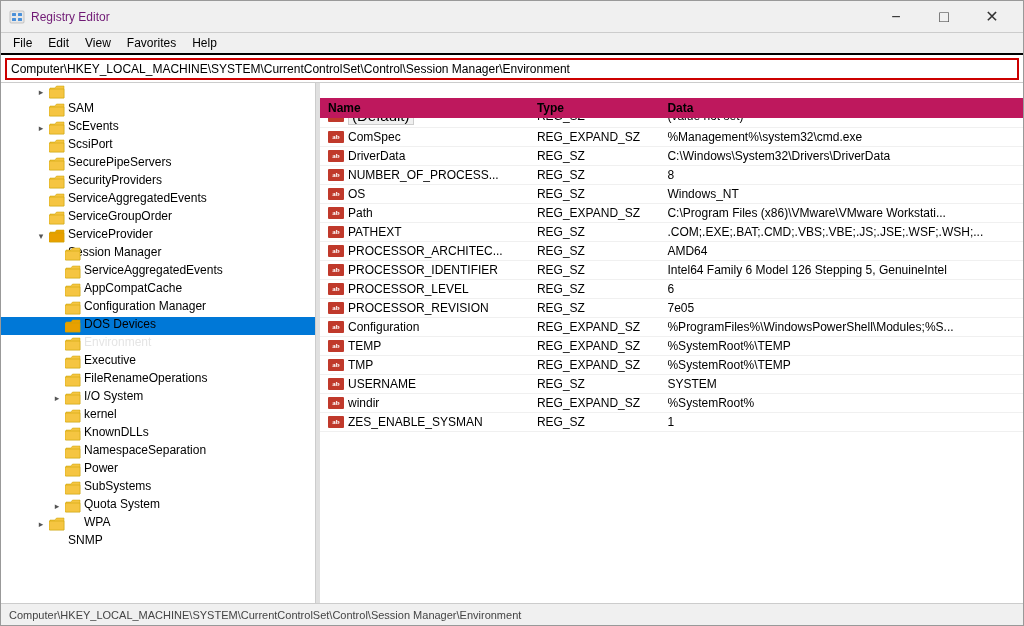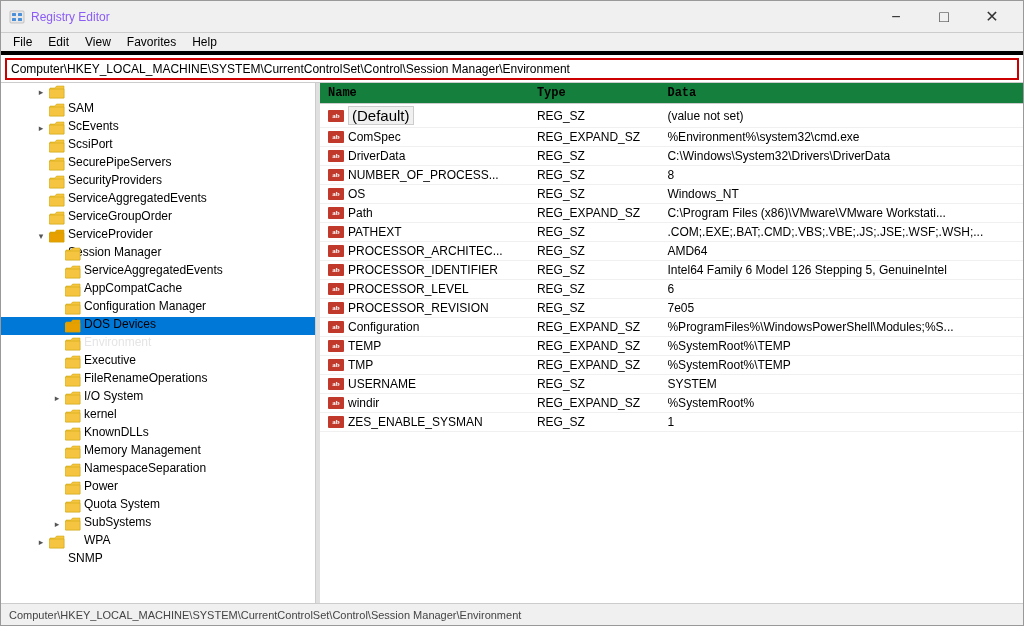--- a/index.html
+++ b/index.html
@@ -32,21 +32,21 @@
       display: flex;
       align-items: center;
       gap: 6px;
     }
     .title-icon {
       width: 16px;
       height: 16px;
     }
     .title-text {
       font-size: 12px;
-      color: #8b5cf6;
+      color: #701a75;
     }
     .title-controls {
       display: flex;
       gap: 2px;
     }
     .title-btn {
       width: 46px;
       height: 28px;
       background: transparent;
       border: none;
@@ -55,21 +55,21 @@
       display: flex;
       align-items: center;
       justify-content: center;
       color: #333;
     }
     .menu-bar {
       height: 22px;
       display: flex;
       align-items: center;
       padding: 0 4px;
-      border-bottom: 4px solid #000000;
+      border-bottom: 2px solid #000000;
       background: #f0f0f0;
     }
     .menu-item {
       padding: 2px 8px;
       cursor: pointer;
       font-size: 12px;
       color: #000;
     }
     .address-bar {
       height: 28px;
@@ -138,30 +138,29 @@
       flex: 1;
       overflow-y: auto;
       overflow-x: auto;
       background: #fff;
     }
     .detail-table {
       width: 100%;
       border-collapse: collapse;
     }
     .detail-table th {
-      background: #15803d;
+      background: #be185d;
       border-bottom: 1px solid #ccc;
       padding: 3px 8px;
       text-align: left;
       font-weight: 600;
       font-size: 12px;
       position: sticky;
-      top: 0;
+      top: 15px;
       white-space: nowrap;
-      font-family: Liberation Mono, monospace;
     }
     .detail-table td {
       padding: 2px 8px;
       font-size: 12px;
       border-bottom: 1px solid #f0f0f0;
       white-space: nowrap;
     }
     .reg-icon {
       display: inline-block;
       width: 16px;
@@ -409,57 +408,48 @@
   </svg></span>
           <span class="tree-label">KnownDLLs</span>
         </div>
         <div class="tree-item">
           <span class="tree-indent" style="width: 48px; display: inline-block;"></span>
           <span class="expand-btn"></span>
           <span class="folder-icon"><svg viewBox="0 0 16 14" xmlns="http://www.w3.org/2000/svg">
     <path d="M1,3 L6,3 L7.5,1 L15,1 L15,13 L1,13 Z" fill="#f5c542" stroke="#c8a000" stroke-width="0.5"></path>
     <path d="M0,4 L15,4 L15,13 L0,13 Z" fill="#f5c542" stroke="#c8a000" stroke-width="0.5"></path>
   </svg></span>
-          <span class="tree-label">Memory Management</span>
-        </div>
-        <div class="tree-item">
-          <span class="tree-indent" style="width: 48px; display: inline-block;"></span>
-          <span class="expand-btn"></span>
-          <span class="folder-icon"><svg viewBox="0 0 16 14" xmlns="http://www.w3.org/2000/svg">
-    <path d="M1,3 L6,3 L7.5,1 L15,1 L15,13 L1,13 Z" fill="#f5c542" stroke="#c8a000" stroke-width="0.5"></path>
-    <path d="M0,4 L15,4 L15,13 L0,13 Z" fill="#f5c542" stroke="#c8a000" stroke-width="0.5"></path>
-  </svg></span>
           <span class="tree-label">NamespaceSeparation</span>
         </div>
         <div class="tree-item">
           <span class="tree-indent" style="width: 48px; display: inline-block;"></span>
           <span class="expand-btn"></span>
           <span class="folder-icon"><svg viewBox="0 0 16 14" xmlns="http://www.w3.org/2000/svg">
     <path d="M1,3 L6,3 L7.5,1 L15,1 L15,13 L1,13 Z" fill="#f5c542" stroke="#c8a000" stroke-width="0.5"></path>
     <path d="M0,4 L15,4 L15,13 L0,13 Z" fill="#f5c542" stroke="#c8a000" stroke-width="0.5"></path>
   </svg></span>
           <span class="tree-label">Power</span>
         </div>
         <div class="tree-item">
           <span class="tree-indent" style="width: 48px; display: inline-block;"></span>
           <span class="expand-btn"></span>
           <span class="folder-icon"><svg viewBox="0 0 16 14" xmlns="http://www.w3.org/2000/svg">
     <path d="M1,3 L6,3 L7.5,1 L15,1 L15,13 L1,13 Z" fill="#f5c542" stroke="#c8a000" stroke-width="0.5"></path>
     <path d="M0,4 L15,4 L15,13 L0,13 Z" fill="#f5c542" stroke="#c8a000" stroke-width="0.5"></path>
   </svg></span>
+          <span class="tree-label">SubSystems</span>
+        </div>
+        <div class="tree-item">
+          <span class="tree-indent" style="width: 48px; display: inline-block;"></span>
+          <span class="expand-btn"></span>
+          <span class="folder-icon"><svg viewBox="0 0 16 14" xmlns="http://www.w3.org/2000/svg">
+    <path d="M1,3 L6,3 L7.5,1 L15,1 L15,13 L1,13 Z" fill="#f5c542" stroke="#c8a000" stroke-width="0.5"></path>
+    <path d="M0,4 L15,4 L15,13 L0,13 Z" fill="#f5c542" stroke="#c8a000" stroke-width="0.5"></path>
+  </svg></span>
           <span class="tree-label">Quota System</span>
-        </div>
-        <div class="tree-item">
-          <span class="tree-indent" style="width: 48px; display: inline-block;"></span>
-          <span class="expand-btn"></span>
-          <span class="folder-icon"><svg viewBox="0 0 16 14" xmlns="http://www.w3.org/2000/svg">
-    <path d="M1,3 L6,3 L7.5,1 L15,1 L15,13 L1,13 Z" fill="#f5c542" stroke="#c8a000" stroke-width="0.5"></path>
-    <path d="M0,4 L15,4 L15,13 L0,13 Z" fill="#f5c542" stroke="#c8a000" stroke-width="0.5"></path>
-  </svg></span>
-          <span class="tree-label">SubSystems</span>
         </div>
         <div class="tree-item">
           <span class="tree-indent" style="width: 48px; display: inline-block;"></span>
           <span class="expand-btn">▸</span>
           <span class="folder-icon"><svg viewBox="0 0 16 14" xmlns="http://www.w3.org/2000/svg">
     <path d="M1,3 L6,3 L7.5,1 L15,1 L15,13 L1,13 Z" fill="#f5c542" stroke="#c8a000" stroke-width="0.5"></path>
     <path d="M0,4 L15,4 L15,13 L0,13 Z" fill="#f5c542" stroke="#c8a000" stroke-width="0.5"></path>
   </svg></span>
           <span class="tree-label">WPA</span>
         </div>
@@ -497,21 +487,21 @@
               <td>(value not set)</td>
             </tr>
             <tr>
               <td>
                 <div class="name-cell">
                   <span class="reg-icon">ab</span>
                   <span>ComSpec</span>
                 </div>
               </td>
               <td>REG_EXPAND_SZ</td>
-              <td>%Environment%\system32\cmd.exe</td>
+              <td>%Management%\system32\cmd.exe</td>
             </tr>
             <tr>
               <td>
                 <div class="name-cell">
                   <span class="reg-icon">ab</span>
                   <span>DriverData</span>
                 </div>
               </td>
               <td>REG_SZ</td>
               <td>C:\Windows\System32\Drivers\DriverData</td>

